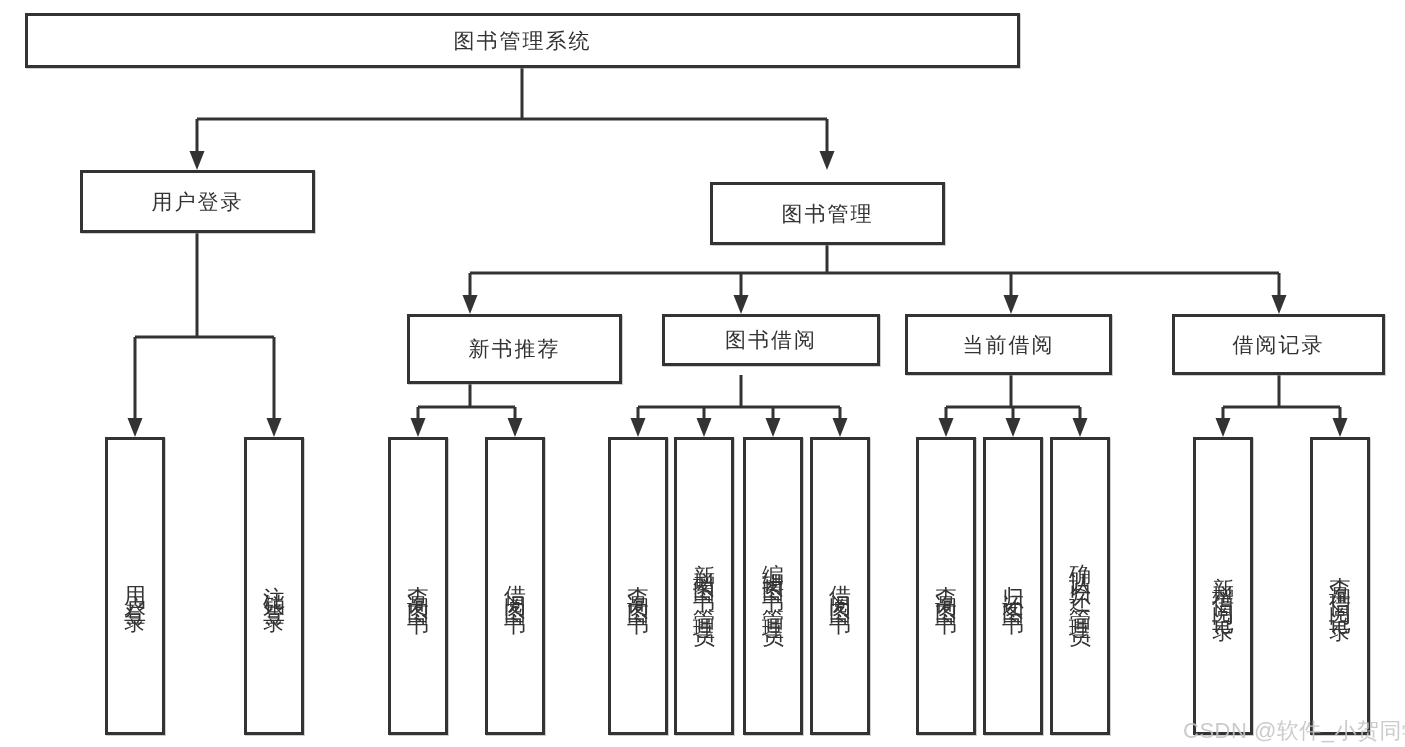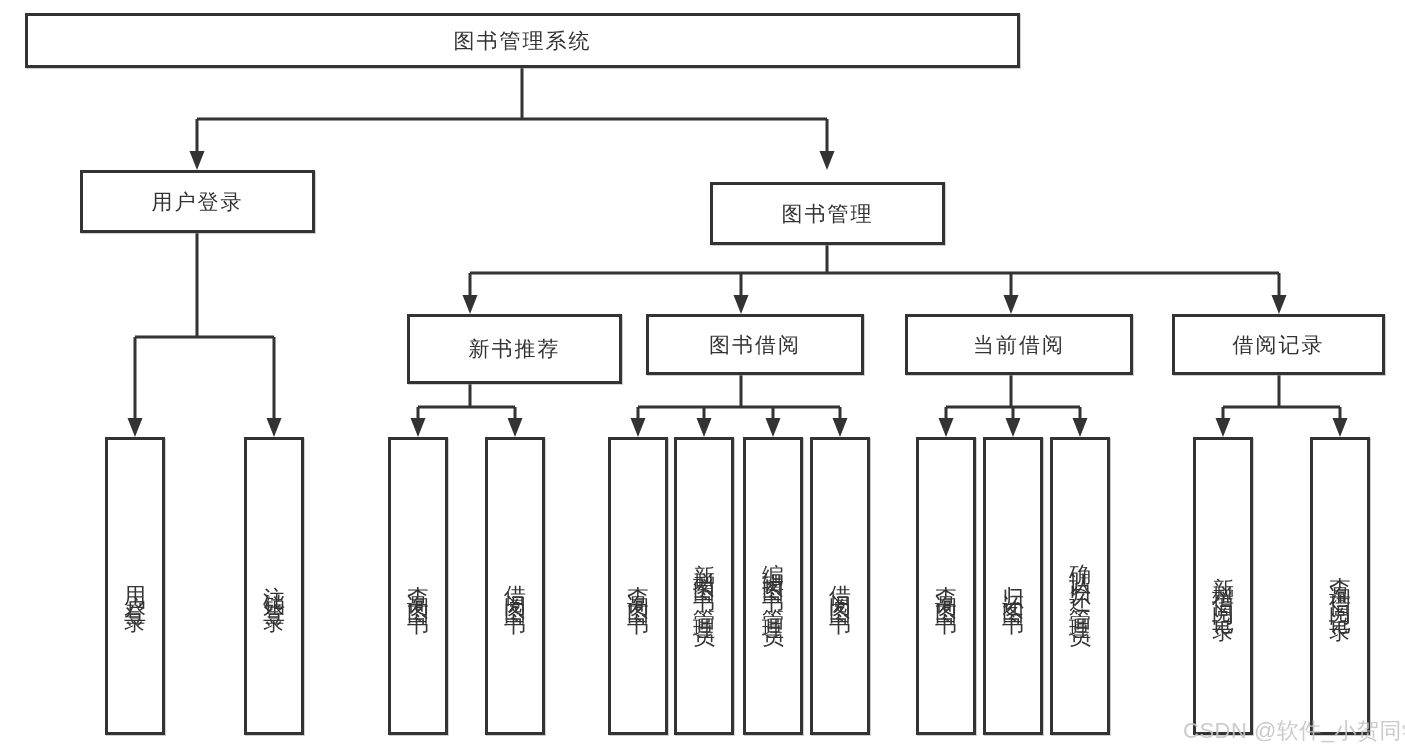--- a/index.html
+++ b/index.html
@@ -105,24 +105,24 @@
   <div class="box" style="left:80px; top:170px; width:235px; height:63px;">
     <span class="hlabel">用户登录</span>
   </div>
   <div class="box" style="left:710px; top:182px; width:235px; height:63px;">
     <span class="hlabel">图书管理</span>
   </div>
 
   <div class="box" style="left:363px; top:314px; width:215px; height:70px;margin-left:44px;">
     <span class="hlabel">新书推荐</span>
   </div>
-  <div class="box" style="left:646px; top:314px; width:218px; height:61px;">
+  <div class="box" style="left:662px; top:314px; width:218px; height:52px;">
     <span class="hlabel">图书借阅</span>
   </div>
-  <div class="box" style="left:905px; top:314px; width:228px; height:61px;">
+  <div class="box" style="left:905px; top:314px; width:207px; height:61px;">
     <span class="hlabel">当前借阅</span>
   </div>
   <div class="box" style="left:1172px; top:314px; width:213px; height:61px;">
     <span class="hlabel">借阅记录</span>
   </div>
 
   <div class="box leaf" style="left:105px;">
     <span class="vlabel">用户登录</span>
   </div>
   <div class="box leaf" style="left:244px;">

